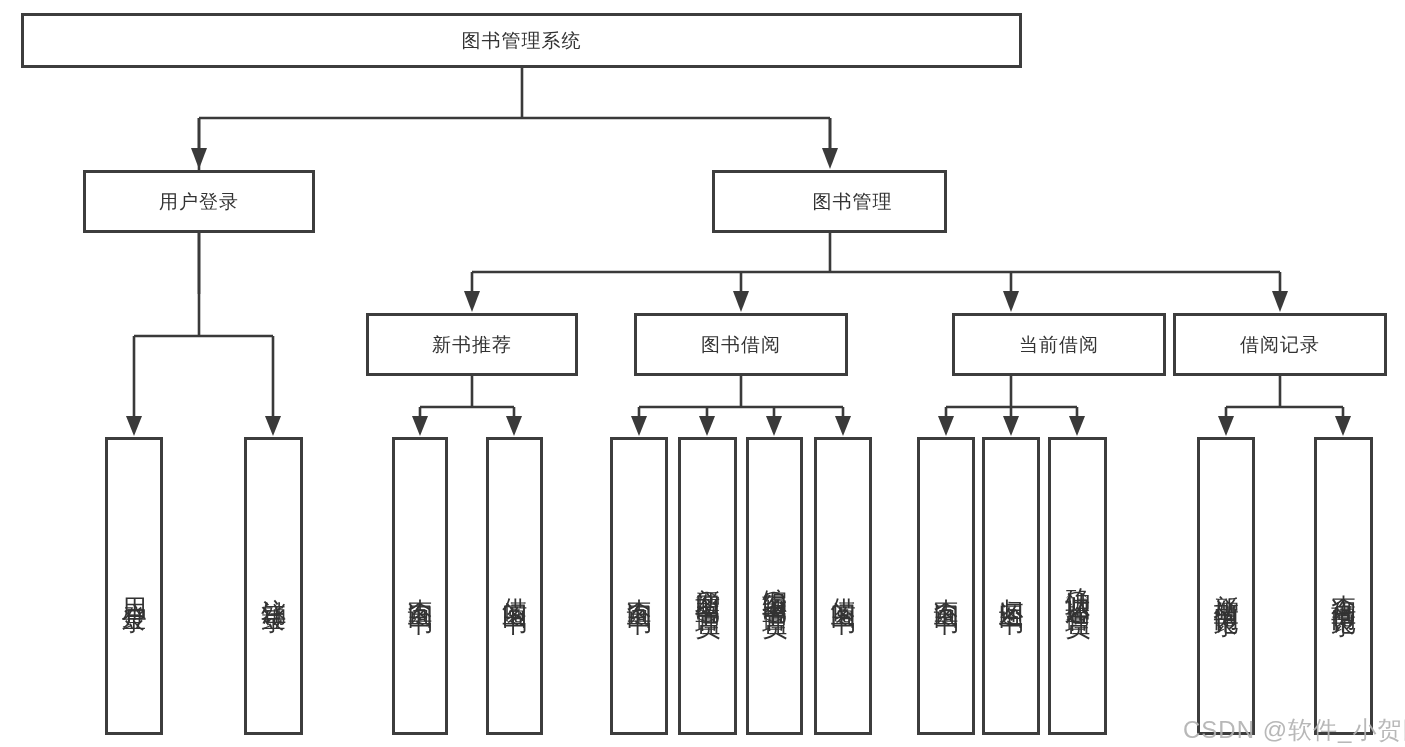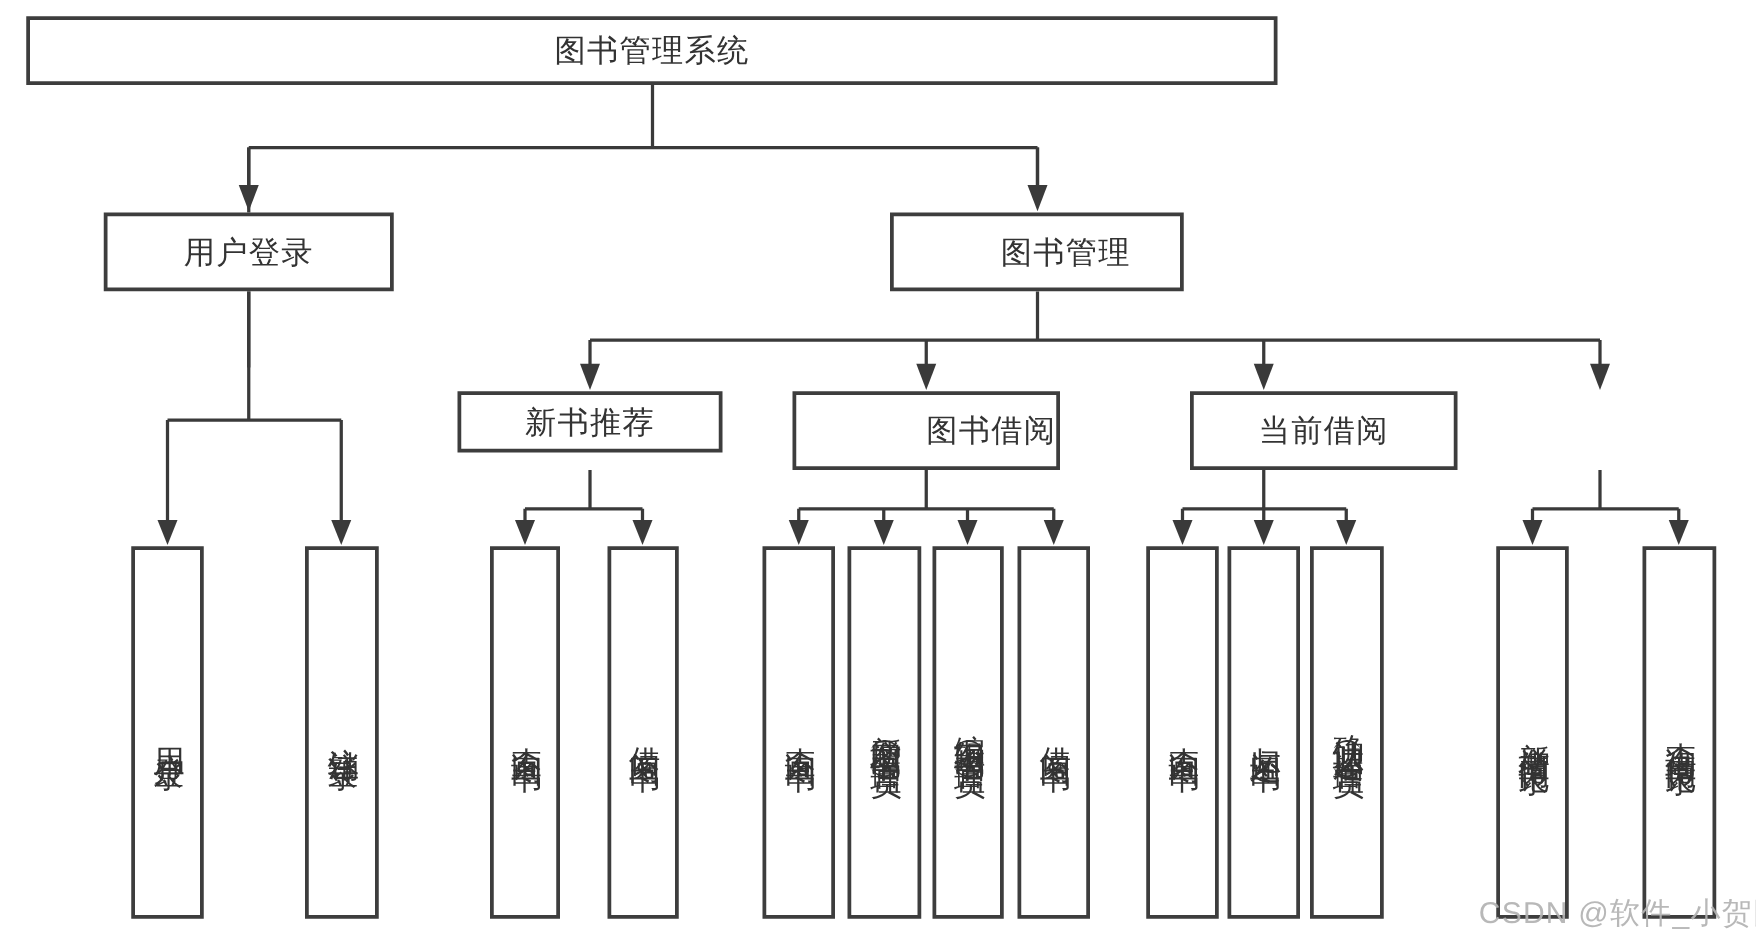--- a/index.html
+++ b/index.html
@@ -23,21 +23,21 @@
     position:absolute;
     box-sizing:border-box;
     border:3px solid var(--border);
     background:#fff;
     display:flex;
     align-items:center;
     justify-content:center;
     color:var(--text);
   }
   .h-box{
-    font-size:25px;
+    font-size:19px;
     letter-spacing:1px;
     white-space:nowrap;
   }
   .v-box .label{
     writing-mode:vertical-rl;
     text-orientation:mixed;
     font-size:25px;
     letter-spacing:4px;
     line-height:1.1;
     white-space:nowrap;
@@ -109,28 +109,31 @@
     <span>图书管理系统</span>
   </div>
 
   <div class="box h-box" style="left:83px;top:170px;width:232px;height:63px;">
     <span>用户登录</span>
   </div>
   <div class="box h-box" style="left:712px;top:170px;width:235px;height:63px;padding-left:46px;">
     <span>图书管理</span>
   </div>
 
-  <div class="box h-box" style="left:366px;top:313px;width:212px;height:49px;">
+  <div class="box h-box" style="left:366px;top:313px;width:212px;height:63px;">
     <span>新书推荐</span>
   </div>
-  <div class="box h-box" style="left:634px;top:313px;width:214px;height:63px;justify-content:flex-end;">
+  <div class="box h-box" style="left:634px;top:313px;width:214px;height:63px;">
     <span>图书借阅</span>
   </div>
   <div class="box h-box" style="left:904px;top:313px;width:214px;height:63px;margin-left:48px;">
     <span>当前借阅</span>
+  </div>
+  <div class="box h-box" style="left:1173px;top:313px;width:214px;height:63px;">
+    <span>借阅记录</span>
   </div>
 
   <div class="box v-box" style="left:105px;top:437px;width:58px;height:298px;">
     <span class="label">用户登录</span>
   </div>
   <div class="box v-box" style="left:244px;top:437px;width:59px;height:298px;">
     <span class="label">注销登录</span>
   </div>
 
   <div class="box v-box" style="left:392px;top:437px;width:56px;height:298px;">

